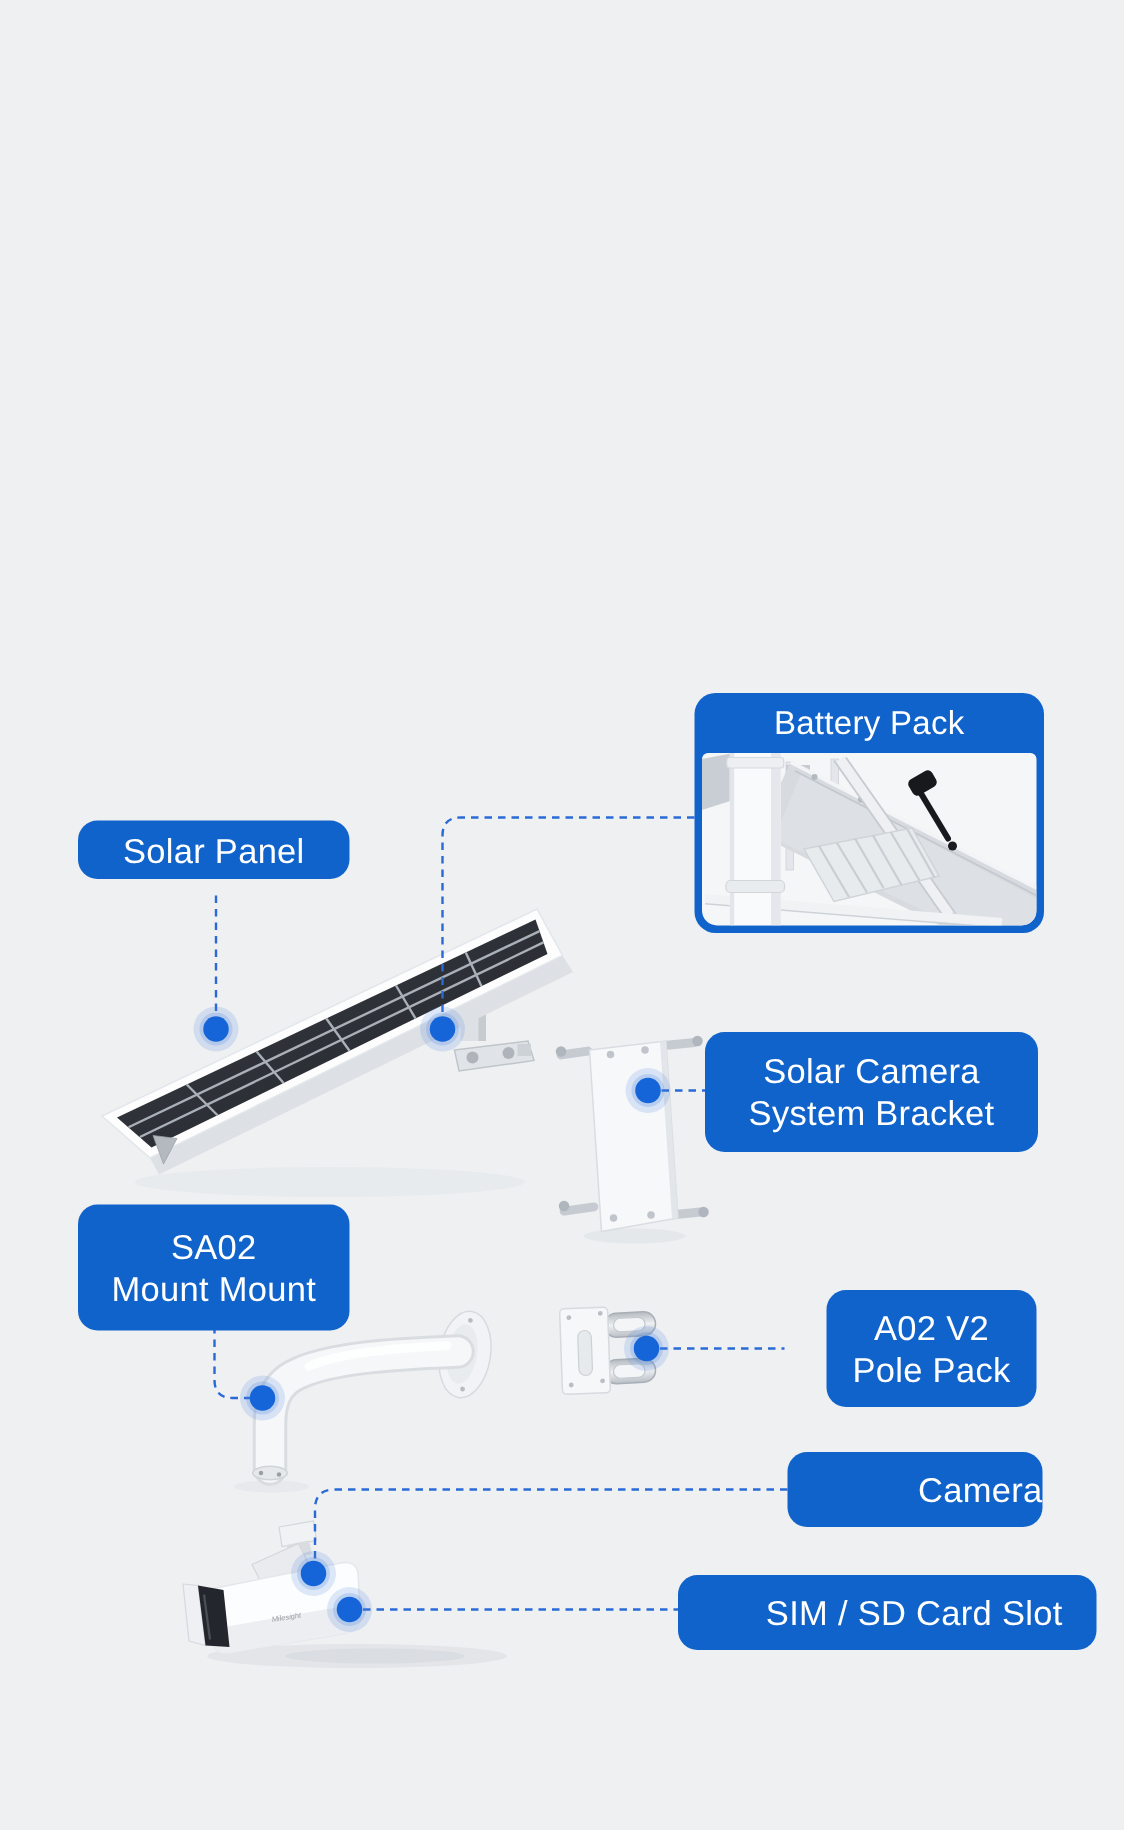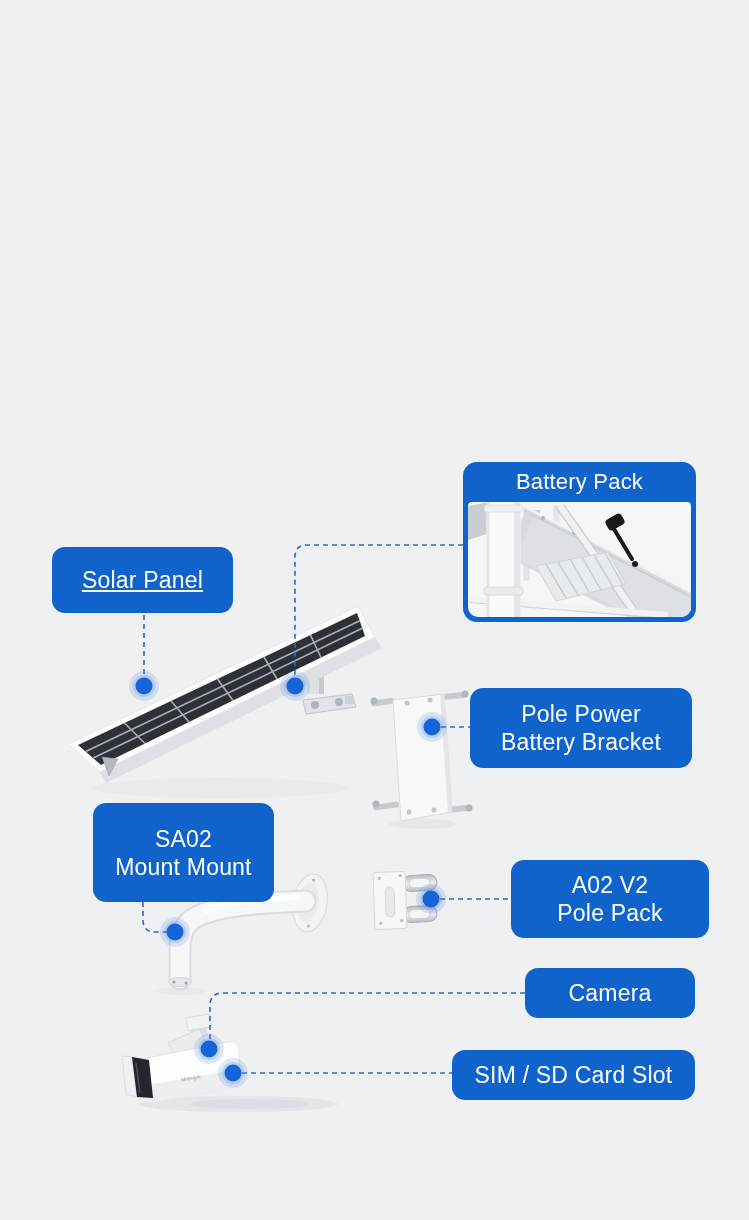--- a/index.html
+++ b/index.html
@@ -246,40 +246,40 @@
           <rect x="18.5" y="0" width="34" height="115" fill="#f9fafc"></rect>
           <rect x="18.5" y="0" width="3" height="115" fill="#e2e5e9"></rect>
           <rect x="46" y="0" width="6.5" height="115" fill="#e4e7eb"></rect>
           <rect x="16.5" y="3" width="38" height="7" rx="2" fill="#edeff2" stroke="#d6dade" stroke-width="0.8"></rect>
           <rect x="16" y="85" width="39" height="8" rx="3" fill="#e9ecef" stroke="#d2d6da" stroke-width="0.8"></rect>
         </g>
       </svg>
     </div>
   </div>
 
-  <div class="label" style="left:52px;top:547px;width:181px;height:66px;text-decoration:underline;">
+  <div class="label" style="left:52px;top:547px;width:181px;height:39px;">
     <span>Solar Panel</span>
   </div>
 
   <div class="label" style="left:470px;top:688px;width:222px;height:80px;">
-    <span>Pole Power</span>
-    <span>Battery Bracket</span>
-  </div>
-
-  <div class="label" style="left:52px;top:803px;width:181px;height:99px;margin-left:41px;">
+    <span>Solar Camera</span>
+    <span>System Bracket</span>
+  </div>
+
+  <div class="label" style="left:52px;top:803px;width:181px;height:84px;">
     <span>SA02</span>
     <span>Mount Mount</span>
   </div>
 
-  <div class="label" style="left:511px;top:860px;width:198px;height:78px;">
+  <div class="label" style="left:551px;top:860px;width:140px;height:78px;">
     <span>A02 V2</span>
     <span>Pole Pack</span>
   </div>
 
-  <div class="label" style="left:525px;top:968px;width:170px;height:50px;">
+  <div class="label" style="left:525px;top:968px;width:170px;height:50px;align-items:flex-end;">
     <span>Camera</span>
   </div>
 
-  <div class="label" style="left:452px;top:1050px;width:243px;height:50px;">
+  <div class="label" style="left:452px;top:1050px;width:243px;height:50px;padding-left:36px;">
     <span>SIM / SD Card Slot</span>
   </div>
 
 </div>
 
 </body></html>

